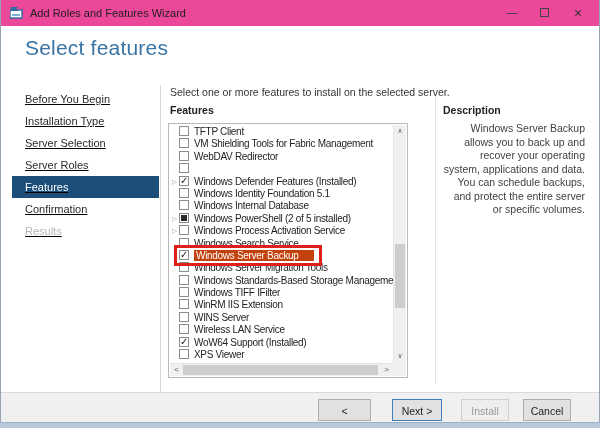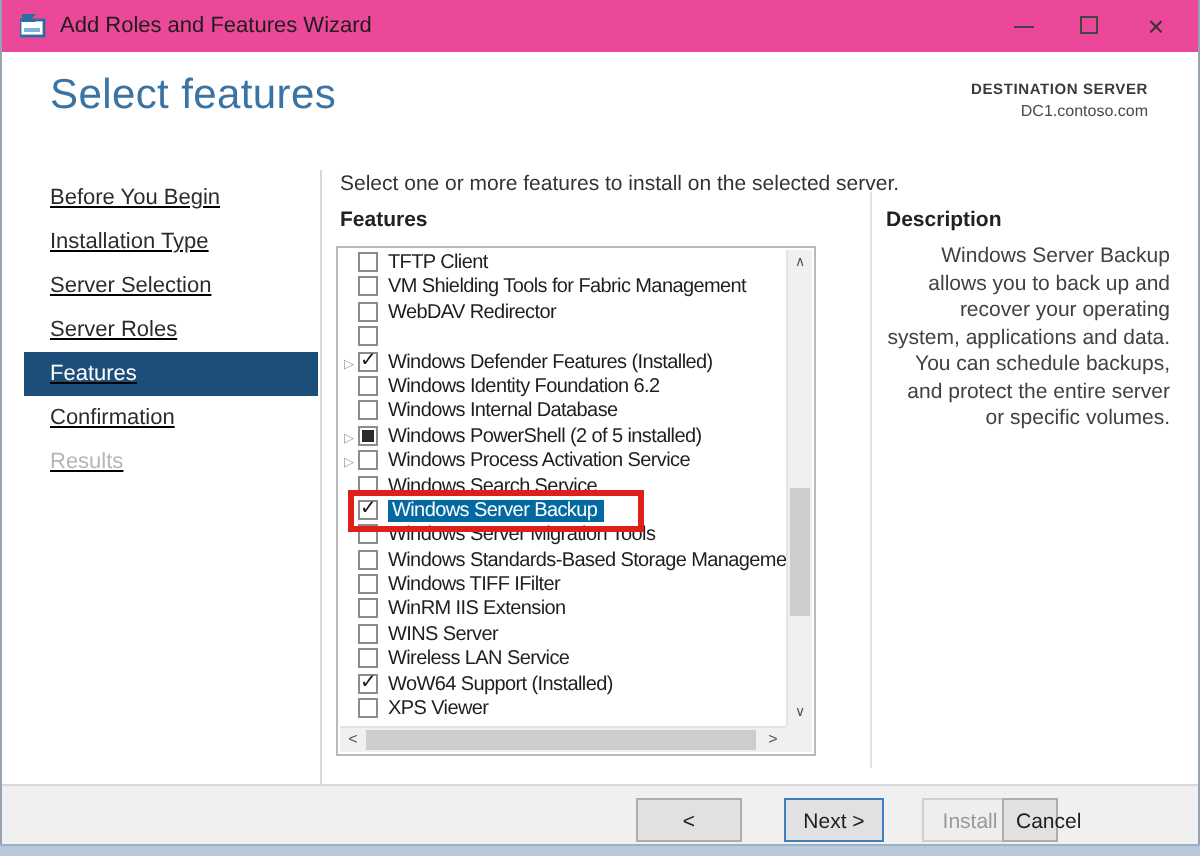--- a/index.html
+++ b/index.html
@@ -30,21 +30,21 @@
   .features-label{position:absolute;left:170px;top:104px;font-size:10.5px;font-weight:bold;color:#222;}
   .listbox{position:absolute;left:168px;top:123px;width:240px;height:255px;background:#fff;
            border:1px solid #b9b9b9;box-sizing:border-box;}
   .rows{position:absolute;left:1px;top:2px;width:224px;}
   .frow{display:flex;align-items:flex-start;height:12.4px;overflow:hidden;}
   .arrow{width:9px;flex:0 0 9px;font-family:"DejaVu Sans",sans-serif;font-size:6.5px;color:#9a9a9a;text-align:center;line-height:12px;}
   .cb{position:relative;flex:0 0 10px;width:10px;height:10px;background:#fff;border:1px solid #8b8b8b;box-sizing:border-box;}
   .check{position:absolute;left:0px;top:-2px;font-family:"DejaVu Sans",sans-serif;font-size:10px;line-height:12px;color:#1a1a1a;}
   .partial{position:absolute;left:1px;top:1px;width:6px;height:6px;background:#2b2b2b;}
   .flabel{margin-left:5px;font-size:10px;letter-spacing:-0.3px;color:#1e1e1e;white-space:nowrap;}
-  .flabel.sel{background:#0369a1;color:#fff;padding:0 3px 0 2px;}
+  .flabel.sel{background:#c2410c;color:#fff;padding:0 15px 0 2px;}
   .red-annotation{position:absolute;left:174px;top:245px;width:148px;height:21px;border:3px solid #e01e1e;box-sizing:border-box;z-index:30;}
   
   .vscroll{position:absolute;top:1px;right:1px;bottom:14px;width:13px;background:#f0f0f0;border-left:1px solid #e4e4e4;box-sizing:border-box;}
   .vscroll .sb-arrow{position:absolute;left:0;width:12px;height:13px;font-size:7px;line-height:13px;text-align:center;color:#555;font-family:"DejaVu Sans",sans-serif;}
   .vscroll .sb-up{top:0;} .vscroll .sb-down{bottom:0;}
   .vthumb{position:absolute;left:1px;width:10px;top:119px;height:64px;background:#cdcdcd;}
   .hscroll{position:absolute;left:1px;right:14px;bottom:1px;height:13px;background:#f0f0f0;border-top:1px solid #e4e4e4;box-sizing:border-box;}
   .hscroll .sb-arrow{position:absolute;top:0;height:12px;width:13px;font-size:8px;line-height:12px;text-align:center;color:#555;}
   .hscroll .sb-left{left:0;} .hscroll .sb-right{right:0;}
   .hthumb{position:absolute;top:1px;height:10px;left:13px;width:195px;background:#cdcdcd;}
@@ -54,21 +54,21 @@
   .desc-label{position:absolute;left:443px;top:104px;font-size:10.5px;font-weight:bold;color:#222;}
   .desc-text{position:absolute;left:443px;top:122px;width:142px;margin:0;font-size:10.5px;line-height:13.5px;color:#414141;text-align:right;}
   
   .footer-sep{position:absolute;left:1px;top:392px;width:598px;height:1px;background:#d9d9d9;}
   .footer{position:absolute;left:1px;top:393px;width:598px;height:29px;background:#f0f0f0;}
   .fbtn{position:absolute;top:6px;height:22px;box-sizing:border-box;background:#e1e1e1;border:1px solid #adadad;
         font-family:"Liberation Sans",sans-serif;font-size:10.5px;color:#1e1e1e;text-align:center;line-height:20px;}
   .fbtn-previous{left:317px;width:53px;}
   .fbtn-next{left:391px;width:50px;border-color:#3f7fc1;}
   .fbtn-install{left:460px;width:48px;background:#eeeeee;border-color:#cfcfcf;color:#9a9a9a;}
-  .fbtn-cancel{left:500px;width:28px;}
+  .fbtn-cancel{left:522px;width:48px;}
   .bottom-strip{position:absolute;left:0;top:422px;width:600px;height:6px;background:#b7c9da;border-top:1px solid #9db1c5;box-sizing:border-box;}
 </style>
 </head>
 <body>
 
 <div class="win">
 
   <div class="titlebar">
     <svg class="app-icon" viewBox="0 0 14 12">
       <rect x="0" y="3" width="12" height="8" fill="#ffffff" stroke="#2b6ca3" stroke-width="1.4"></rect>
@@ -79,24 +79,20 @@
     <div class="wc wc-min">
         <span class="glyph-min"></span>
       </div>
     <div class="wc wc-max">
         <span class="glyph-max"></span>
       </div>
     <div class="wc wc-close"><span class="glyph-close">×</span></div>
   </div>
 
   <h1 class="page-title">Select features</h1>
-  <div class="dest">
-    <div class="dest-label">DESTINATION SERVER</div>
-    <div class="dest-value">DC1.contoso.com</div>
-  </div>
 
   <div class="sidebar-div"></div>
   <nav class="sidebar" id="sidebar">
       <div class="nav-item">Before You Begin</div>
       <div class="nav-item">Installation Type</div>
       <div class="nav-item">Server Selection</div>
       <div class="nav-item">Server Roles</div>
       <div class="nav-item selected">Features</div>
       <div class="nav-item">Confirmation</div>
       <div class="nav-item disabled">Results</div>
@@ -129,21 +125,21 @@
         <div class="frow">
           <span class="arrow">▷</span>
           <span class="cb">
             <span class="check">✓</span>
           </span>
           <span class="flabel">Windows Defender Features (Installed)</span>
         </div>
         <div class="frow">
           <span class="arrow"></span>
           <span class="cb"></span>
-          <span class="flabel">Windows Identity Foundation 6.2</span>
+          <span class="flabel">Windows Identity Foundation 5.1</span>
         </div>
         <div class="frow">
           <span class="arrow"></span>
           <span class="cb"></span>
           <span class="flabel">Windows Internal Database</span>
         </div>
         <div class="frow">
           <span class="arrow">▷</span>
           <span class="cb">
             <span class="partial"></span>

